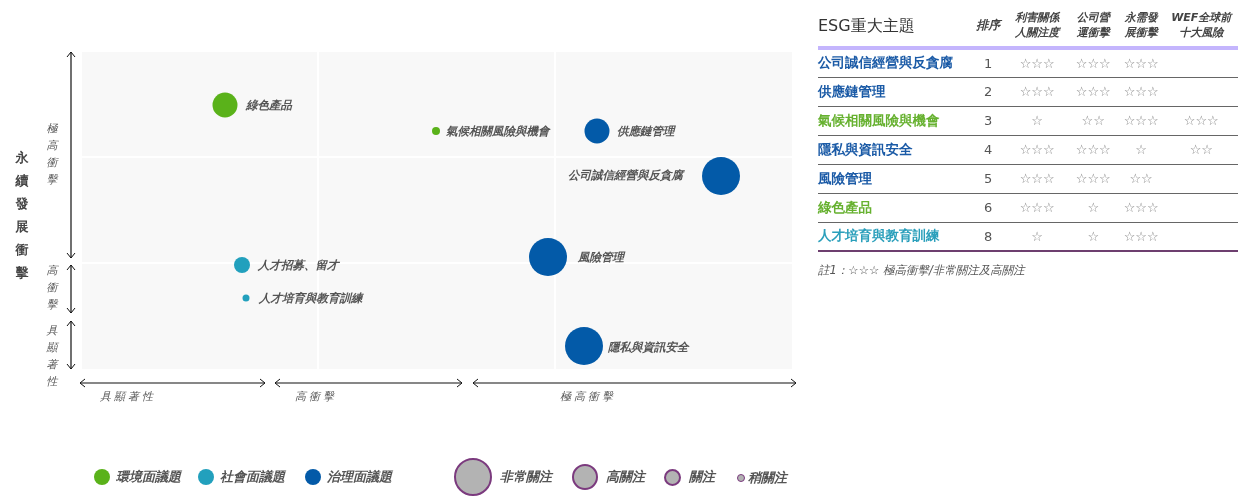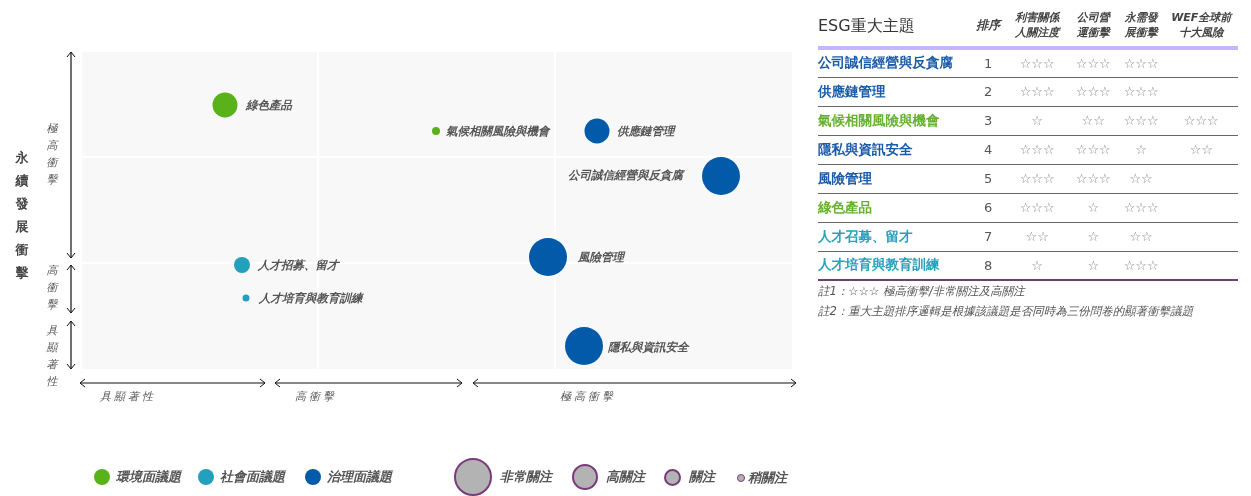--- a/index.html
+++ b/index.html
@@ -37,21 +37,21 @@
        padding: 2px 0 6px 0; text-align: center; vertical-align: middle; }
   th.topic-h { text-align: left; font-size: 16px; font-style: normal; font-weight: normal; color: #333; }
   thead tr { border-bottom: 4px solid #c4b5fd; }
   tbody tr { border-bottom: 1px solid #666; height: 29px; }
   tbody tr:last-child { border-bottom: 2px solid #6d3f6f; }
   td { font-size: 13px; text-align: center; color: #666; padding: 0; }
   td.topic { text-align: left; font-weight: bold; font-size: 13.5px; white-space: nowrap; }
   td.rank { color: #555; }
   td.stars { color: #888; letter-spacing: 0; }
 
-  .notes { margin-top: 0; font-size: 11.5px; font-style: italic; color: #555; line-height: 20px; }
+  .notes { margin-top: 8px; font-size: 11.5px; font-style: italic; color: #555; line-height: 20px; }
   .note-line { white-space: nowrap; }
   .indent { padding-left: 34px; }
   .indent2 { padding-left: 28px; }
 </style>
 </head>
 <body>
 
 <div id="chart">
 
   <div class="cell" style="left:82px;top:52px;width:235px;height:104px"></div>
@@ -245,35 +245,26 @@
         </tr>
         <tr>
           <td class="topic" style="color: rgb(102, 177, 47);">綠色產品</td>
           <td class="rank">6</td>
           <td class="stars">☆☆☆</td>
           <td class="stars">☆</td>
           <td class="stars">☆☆☆</td>
           <td class="stars"></td>
         </tr>
         <tr>
-          <td class="topic" style="color: rgb(42, 159, 187);">人才召募、留才</td>
-          <td class="rank">7</td>
-          <td class="stars">☆☆</td>
-          <td class="stars">☆</td>
-          <td class="stars">☆☆</td>
-          <td class="stars"></td>
-        </tr>
-        <tr>
           <td class="topic" style="color: rgb(42, 159, 187);">人才培育與教育訓練</td>
           <td class="rank">8</td>
           <td class="stars">☆</td>
           <td class="stars">☆</td>
           <td class="stars">☆☆☆</td>
           <td class="stars"></td>
         </tr>
       </tbody>
   </table>
 
   <div class="notes">
     <div class="note-line"><span>註1：</span><span>☆☆☆ 極高衝擊/非常關注及高關注</span></div>
-    <div class="note-line"><span>註2：</span><span>重大主題排序邏輯是根據該議題是否同時為三份問卷的顯著衝擊議題</span></div>
   </div>
 </div>
 
 </body></html>

